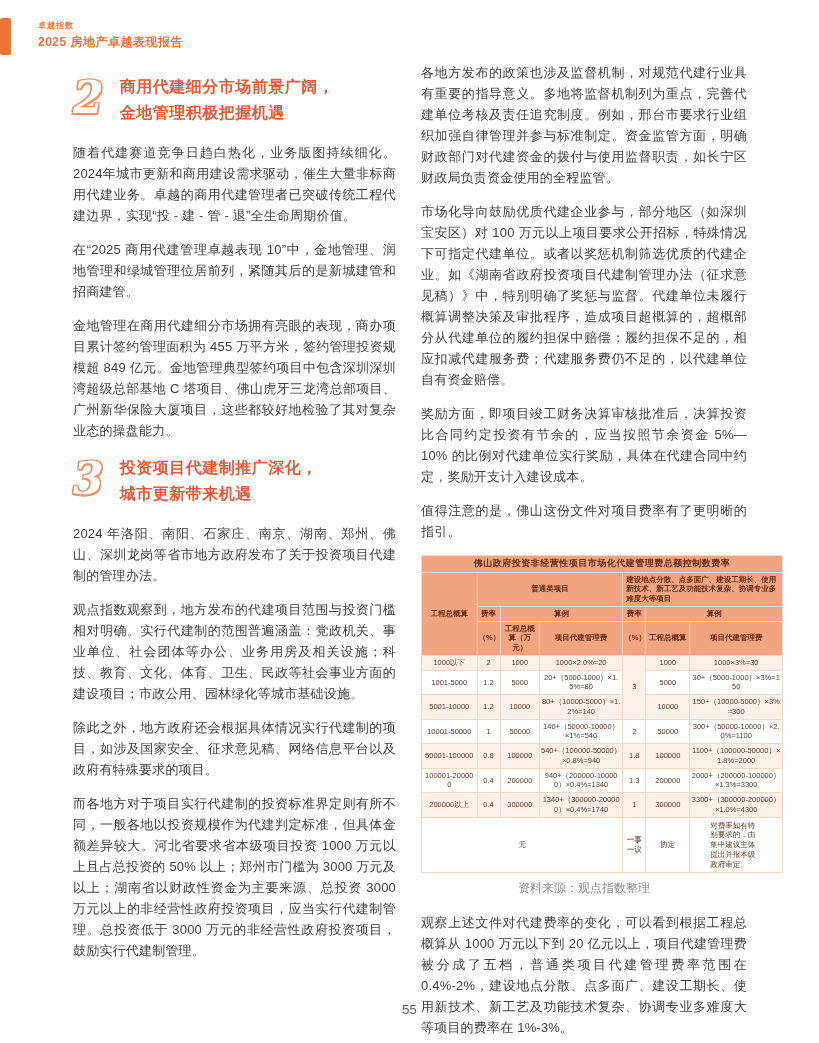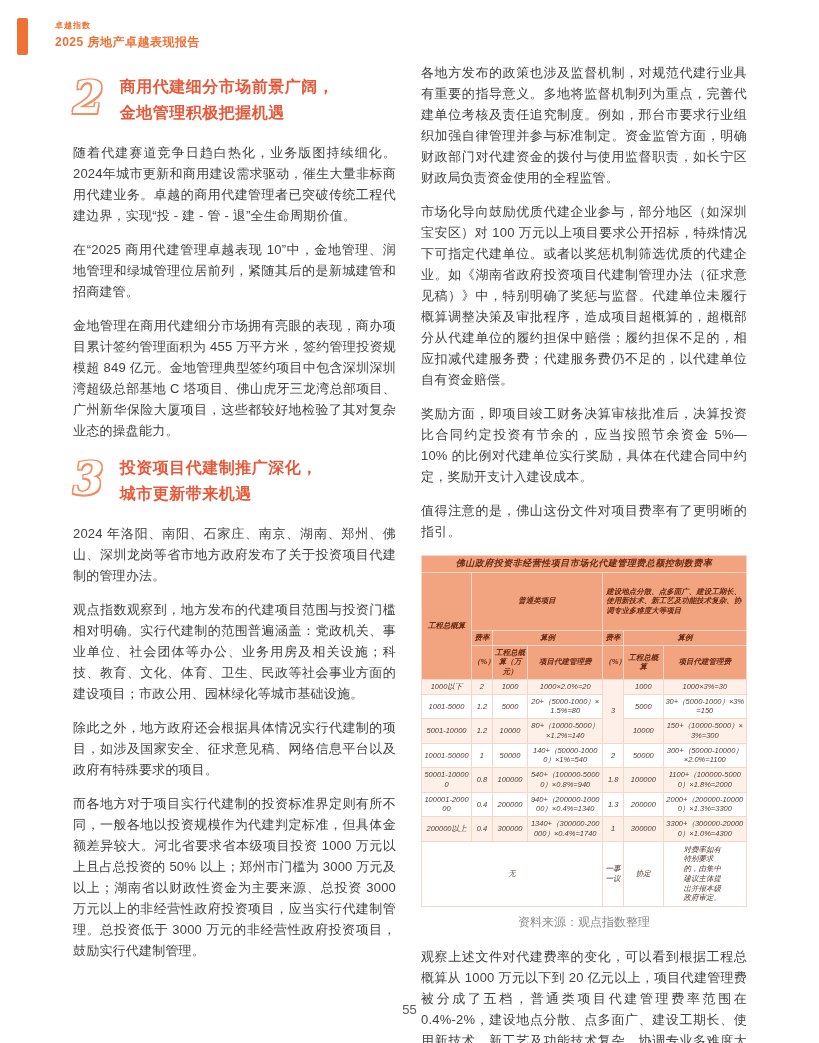--- a/index.html
+++ b/index.html
@@ -3,21 +3,21 @@
 <meta charset="utf-8">
 <style>
   * { margin:0; padding:0; box-sizing:border-box; }
   body { background:#e9e9e9; font-family:"Liberation Sans", sans-serif; }
   .page {
     position:relative; width:819px; height:1043px; margin:0 auto;
     background:#ffffff; overflow:hidden;
   }
 
   
-  .brand { position:absolute; top:18px; left:0; display:flex; align-items:flex-start;margin-left:17px; }
+  .brand { position:absolute; top:18px; left:0; display:flex; align-items:flex-start; }
   .brand-bar { width:11px; height:37px; background:#ee7135; border-radius:2px; }
   .brand-text { margin-left:27px; padding-top:2px; }
   .brand-small { font-size:8px; font-weight:bold; color:#ee7135; letter-spacing:1px; }
   .brand-title { font-size:12px; font-weight:bold; color:#ee7135; margin-top:3px; letter-spacing:0.5px; }
 
   
   .col-left  { position:absolute; left:73px;  top:70px; width:323px; }
   .col-right { position:absolute; left:421px; top:62px; width:326px; }
 
   .para {
@@ -31,33 +31,33 @@
     font-family:"DejaVu Serif", serif;
     font-size:44px; line-height:0.9; font-weight:bold; font-style:italic;
     color:#ffffff; padding-top:4px;
     text-shadow:-1.5px -1.5px 0 #f09066, 1.5px -1.5px 0 #f09066,
                 -1.5px 1.5px 0 #f09066, 1.5px 1.5px 0 #f09066;
   }
   .sec-title { font-size:16px; font-weight:bold; color:#e7593a; line-height:26px; letter-spacing:0.5px; }
 
   
   .fee-table {
-    width:326px; border-collapse:collapse; table-layout:fixed;
-    font-size:7.5px; color:#54382b; margin-top:4px;font-style:italic;
+    width:362px; border-collapse:collapse; table-layout:fixed;
+    font-size:7.5px; color:#54382b; margin-top:4px;
   }
   .fee-table th, .fee-table td {
     border:1px solid #f6d7c6; padding:2px 1px; text-align:center;
     vertical-align:middle; line-height:1.3; word-break:break-all;
   }
   .t-title {
     background:#e7604d; color:#8f1b10; font-size:9px; font-weight:bold;
     padding:4px 2px; letter-spacing:0.5px;
   }
   .fee-table thead th { background:#f2a480; color:#6d2a12; font-weight:bold; }
-  .fee-table thead th.th-left { text-align:left; padding:14px 3px; }
+  .fee-table thead th.th-left { text-align:left; padding:2px 3px; }
   .fee-table tbody tr:nth-child(odd)  td { background:#fcf0e9; }
   .fee-table tbody tr:nth-child(even) td { background:#ffffff; }
   .fee-table td.note { text-align:left; padding:3px 20px; }
 
   .source { font-size:12px; color:#8c8c8c; text-align:center; margin:7px 0 15px; }
 
   .page-num {
     position:absolute; bottom:26px; left:0; width:100%;
     text-align:center; font-size:13px; color:#5a5a5a;
   }

